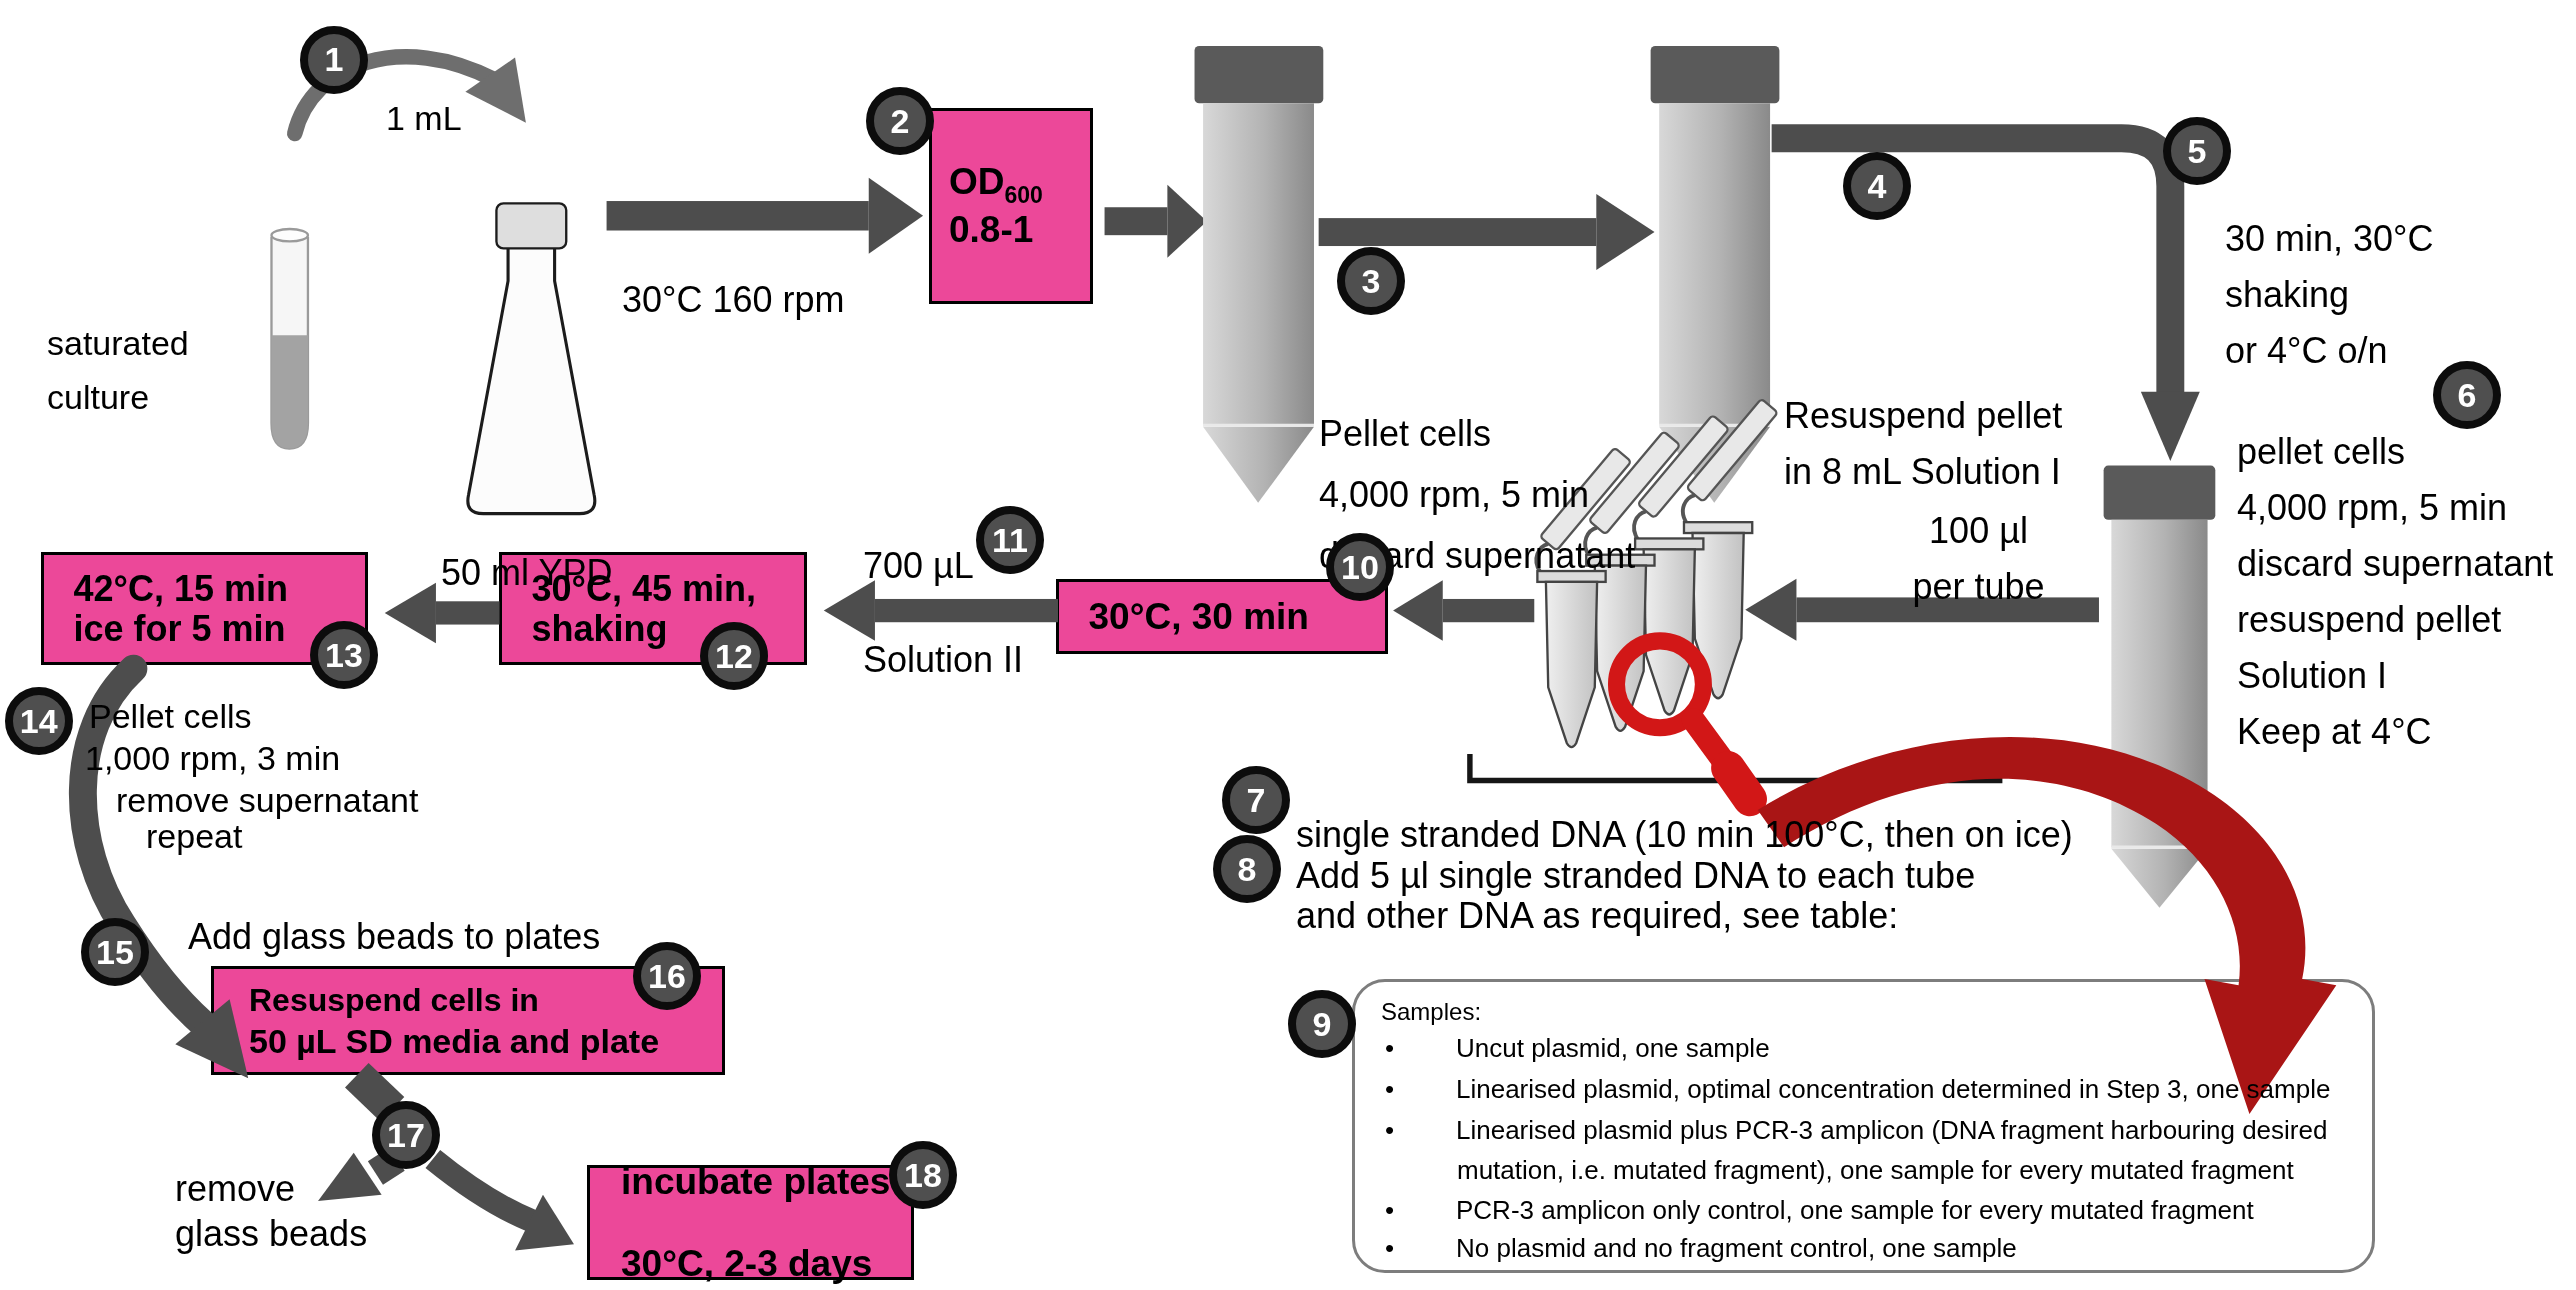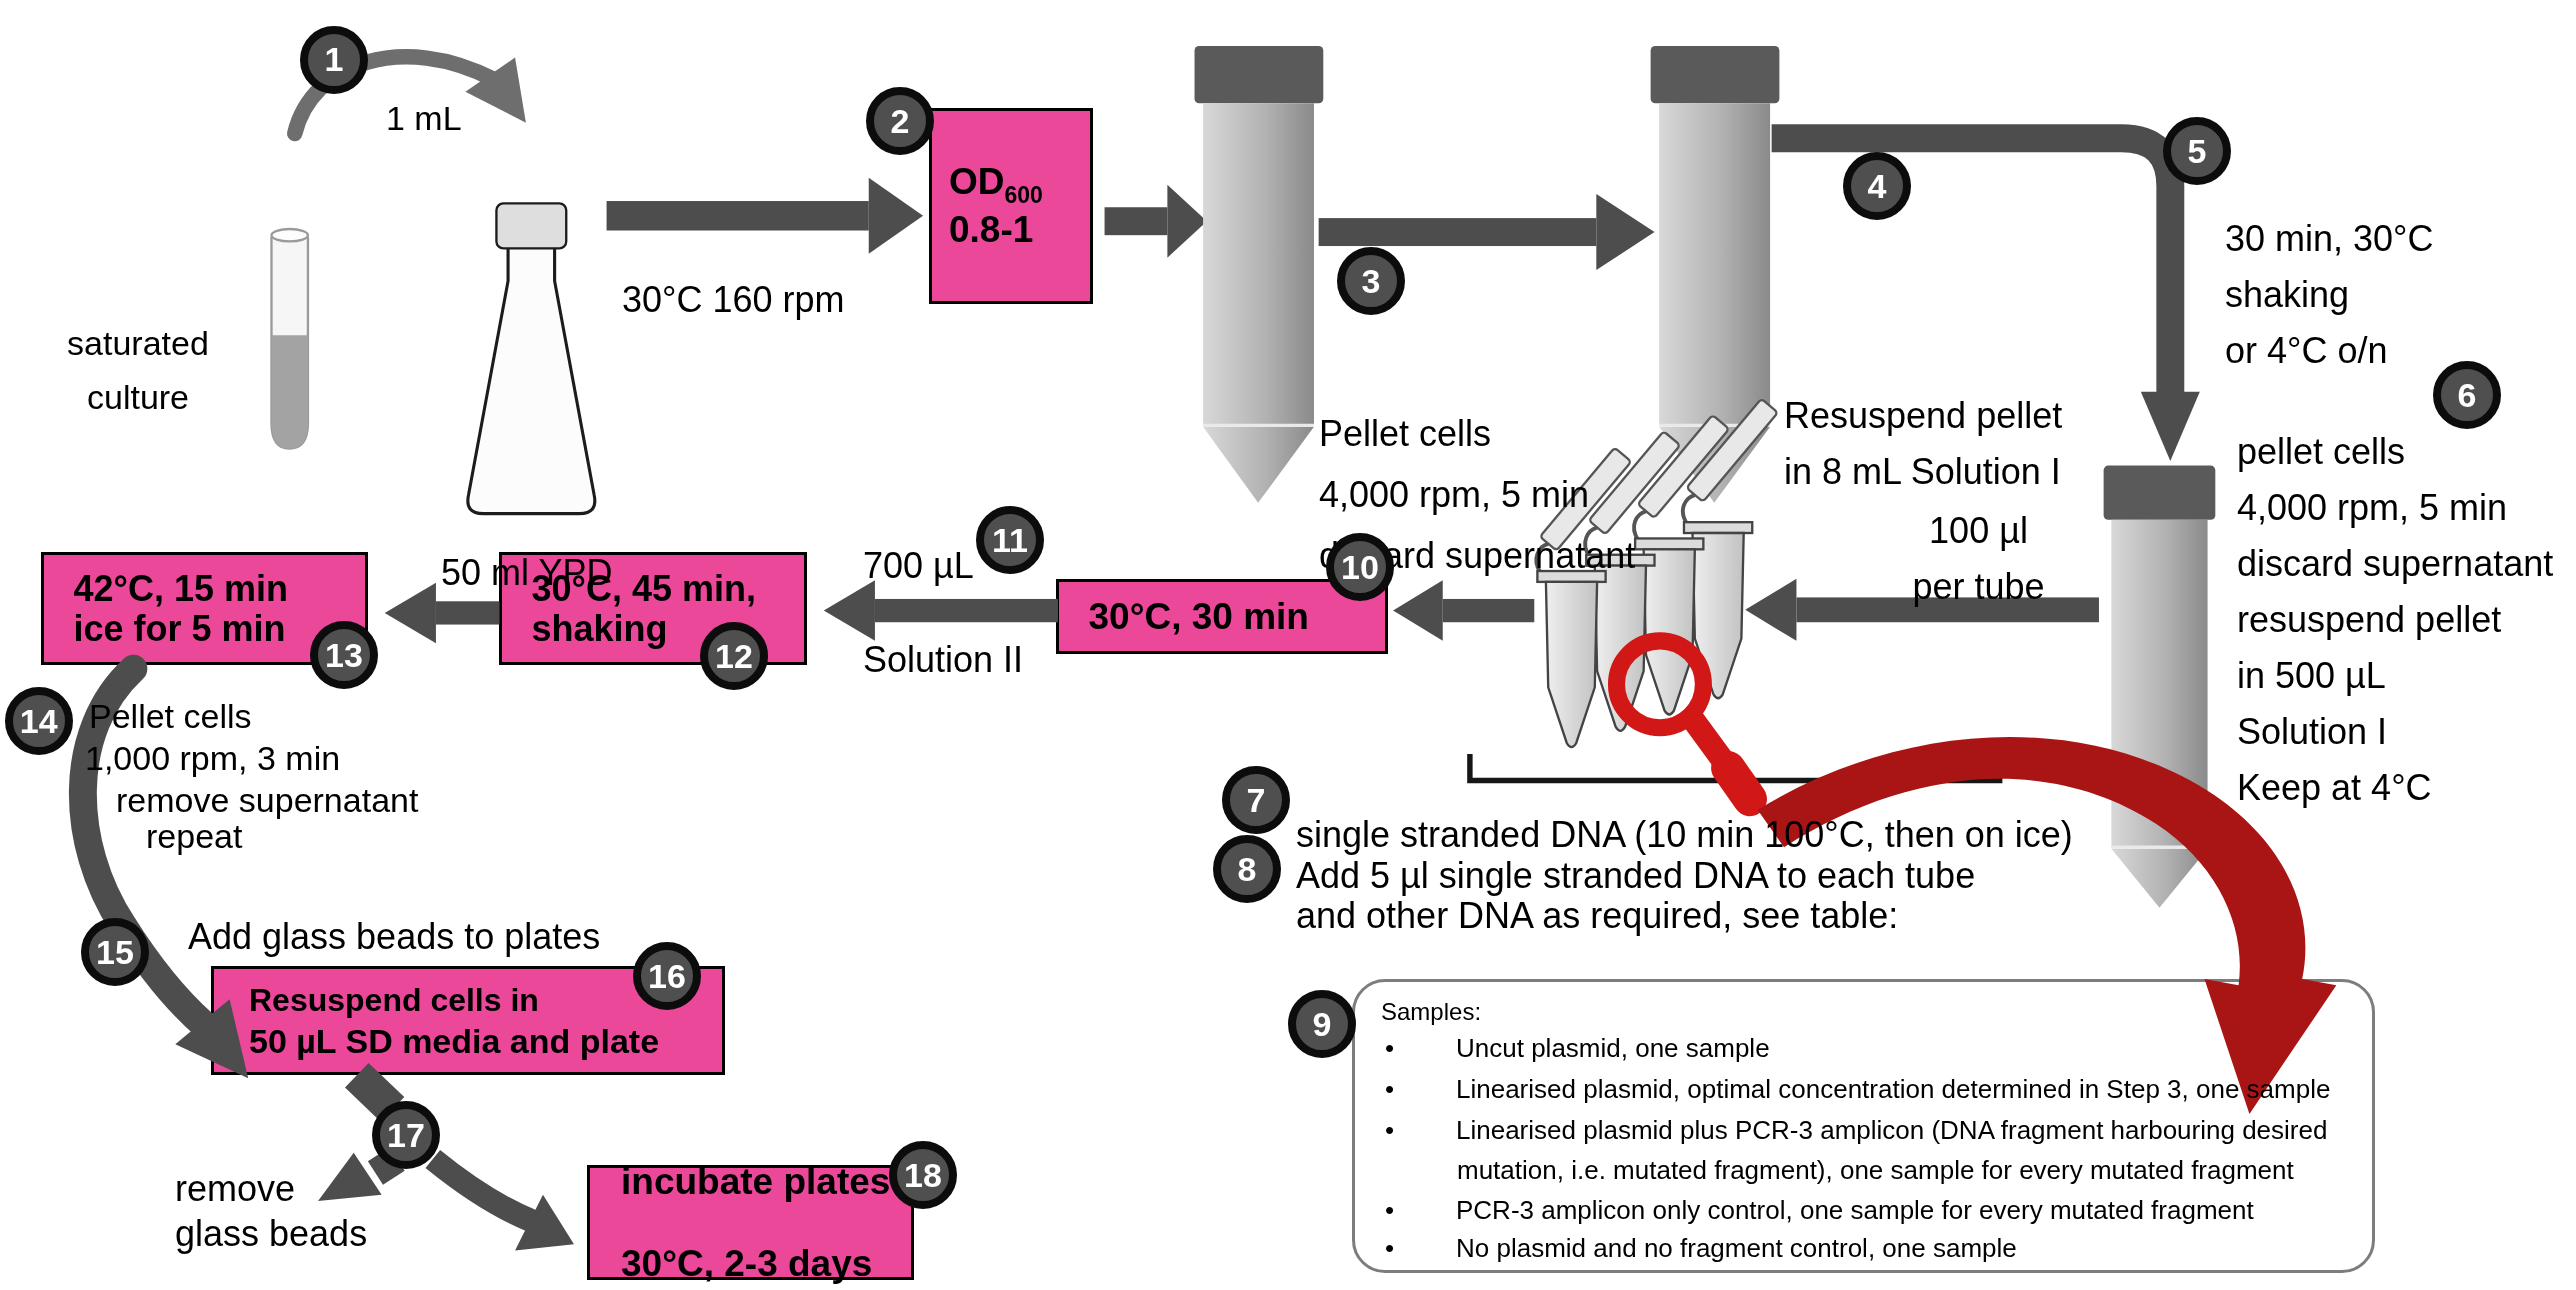--- a/index.html
+++ b/index.html
@@ -236,21 +236,21 @@
   <div class="badge" style="left:1326px;top:533px;">10</div>
   <div class="badge" style="left:976px;top:506px;">11</div>
   <div class="badge" style="left:700px;top:622px;">12</div>
   <div class="badge" style="left:310px;top:621px;">13</div>
   <div class="badge" style="left:4.7px;top:687px;">14</div>
   <div class="badge" style="left:81px;top:918px;">15</div>
   <div class="badge" style="left:633px;top:942px;">16</div>
   <div class="badge" style="left:372px;top:1101px;">17</div>
   <div class="badge" style="left:889px;top:1141px;">18</div>
 
-  <div class="lbl f44" style="left:47px;top:316px;width:182px;text-align:center;line-height:54px;white-space:normal;">
+  <div class="lbl f44" style="left:47px;top:316px;width:182px;text-align:left;line-height:54px;white-space:normal;">
     <div>saturated</div>
     <div>culture</div>
   </div>
 
   <div class="lbl f44" style="left:386px;top:99px;">1 mL</div>
   <div class="lbl f46" style="left:441px;top:552px;">50 ml YPD</div>
   <div class="lbl f46" style="left:622px;top:279px;">30°C 160 rpm</div>
 
   <div class="lbl f46" style="left:1319px;top:403px;line-height:61px;">
     <div>Pellet cells</div>
@@ -267,21 +267,20 @@
     <div>30 min, 30°C</div>
     <div>shaking</div>
     <div>or 4°C o/n</div>
   </div>
 
   <div class="lbl f46" style="left:2237px;top:424px;line-height:56px;">
     <div>pellet cells</div>
     <div>4,000 rpm, 5 min</div>
     <div>discard supernatant</div>
     <div>resuspend pellet</div>
-    <div>in 500 µL</div>
     <div>Solution I</div>
     <div>Keep at 4°C</div>
   </div>
 
   <div class="lbl f46" style="left:1893px;top:503px;width:171px;text-align:center;line-height:56px;">
     <div>100 µl</div>
     <div>per tube</div>
   </div>
 
   <div class="lbl f46" style="left:1296px;top:814px;">single stranded DNA (10 min 100°C, then on ice)</div>

